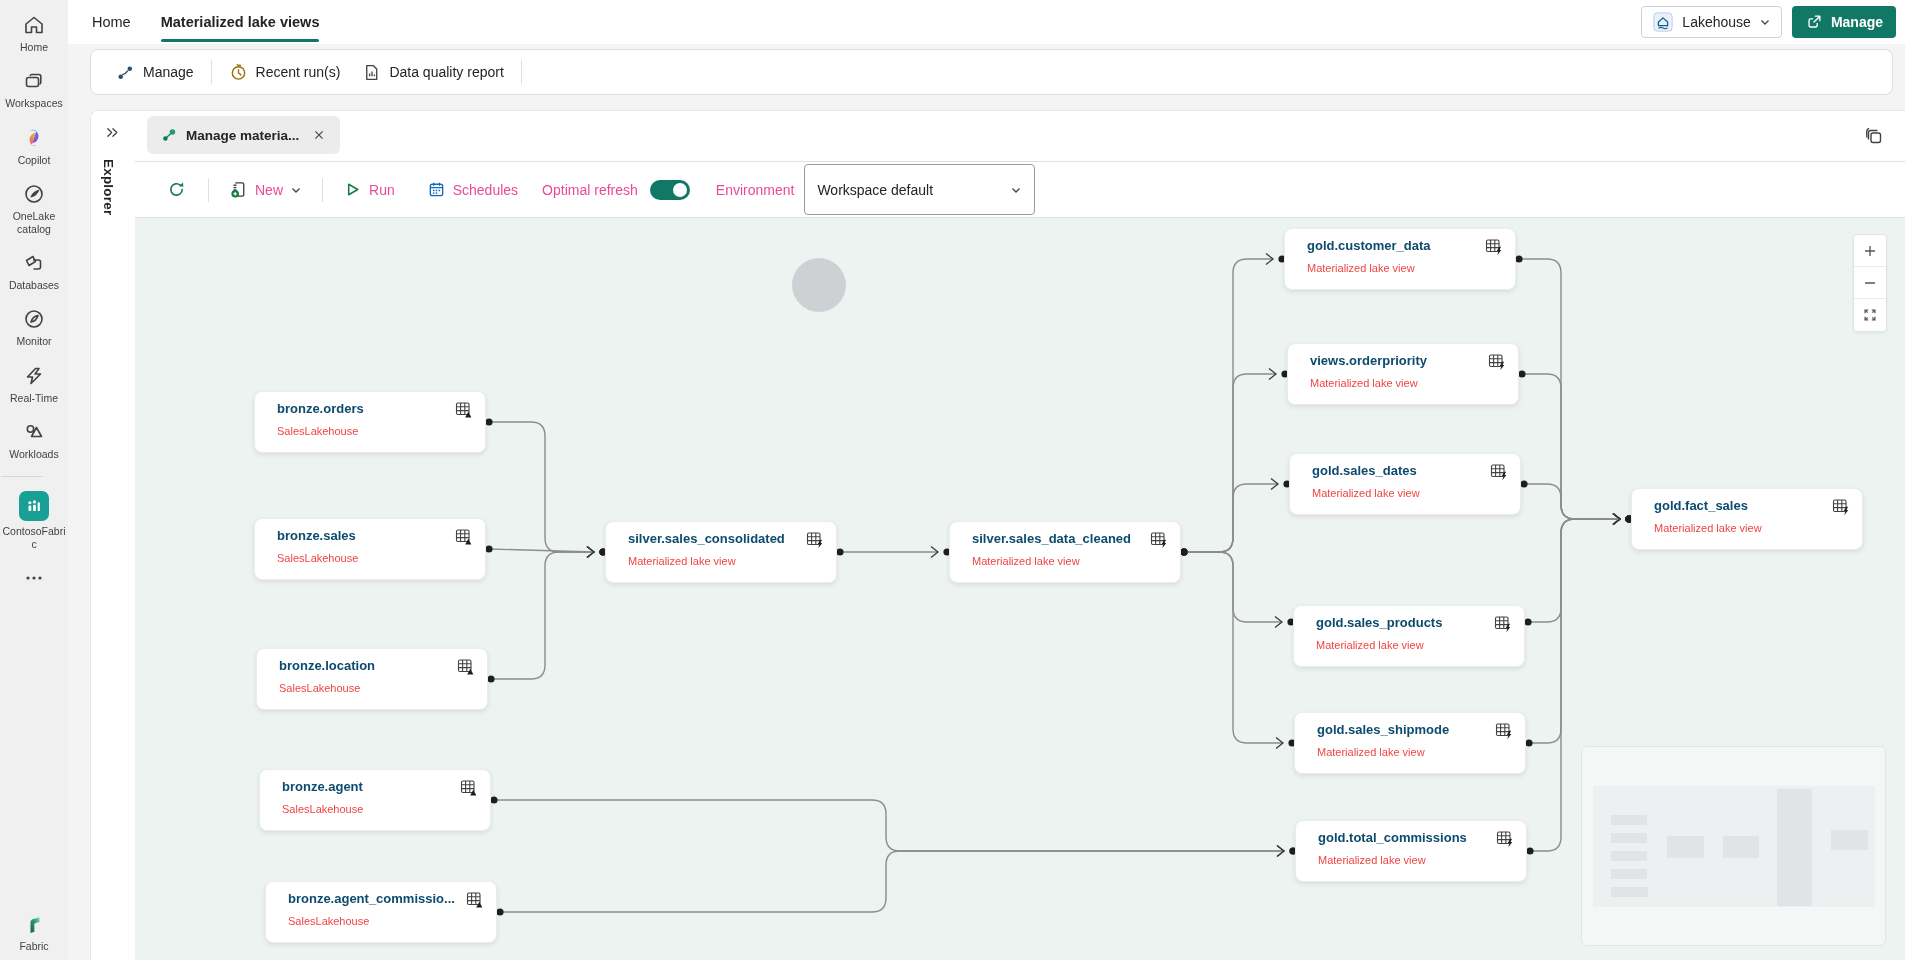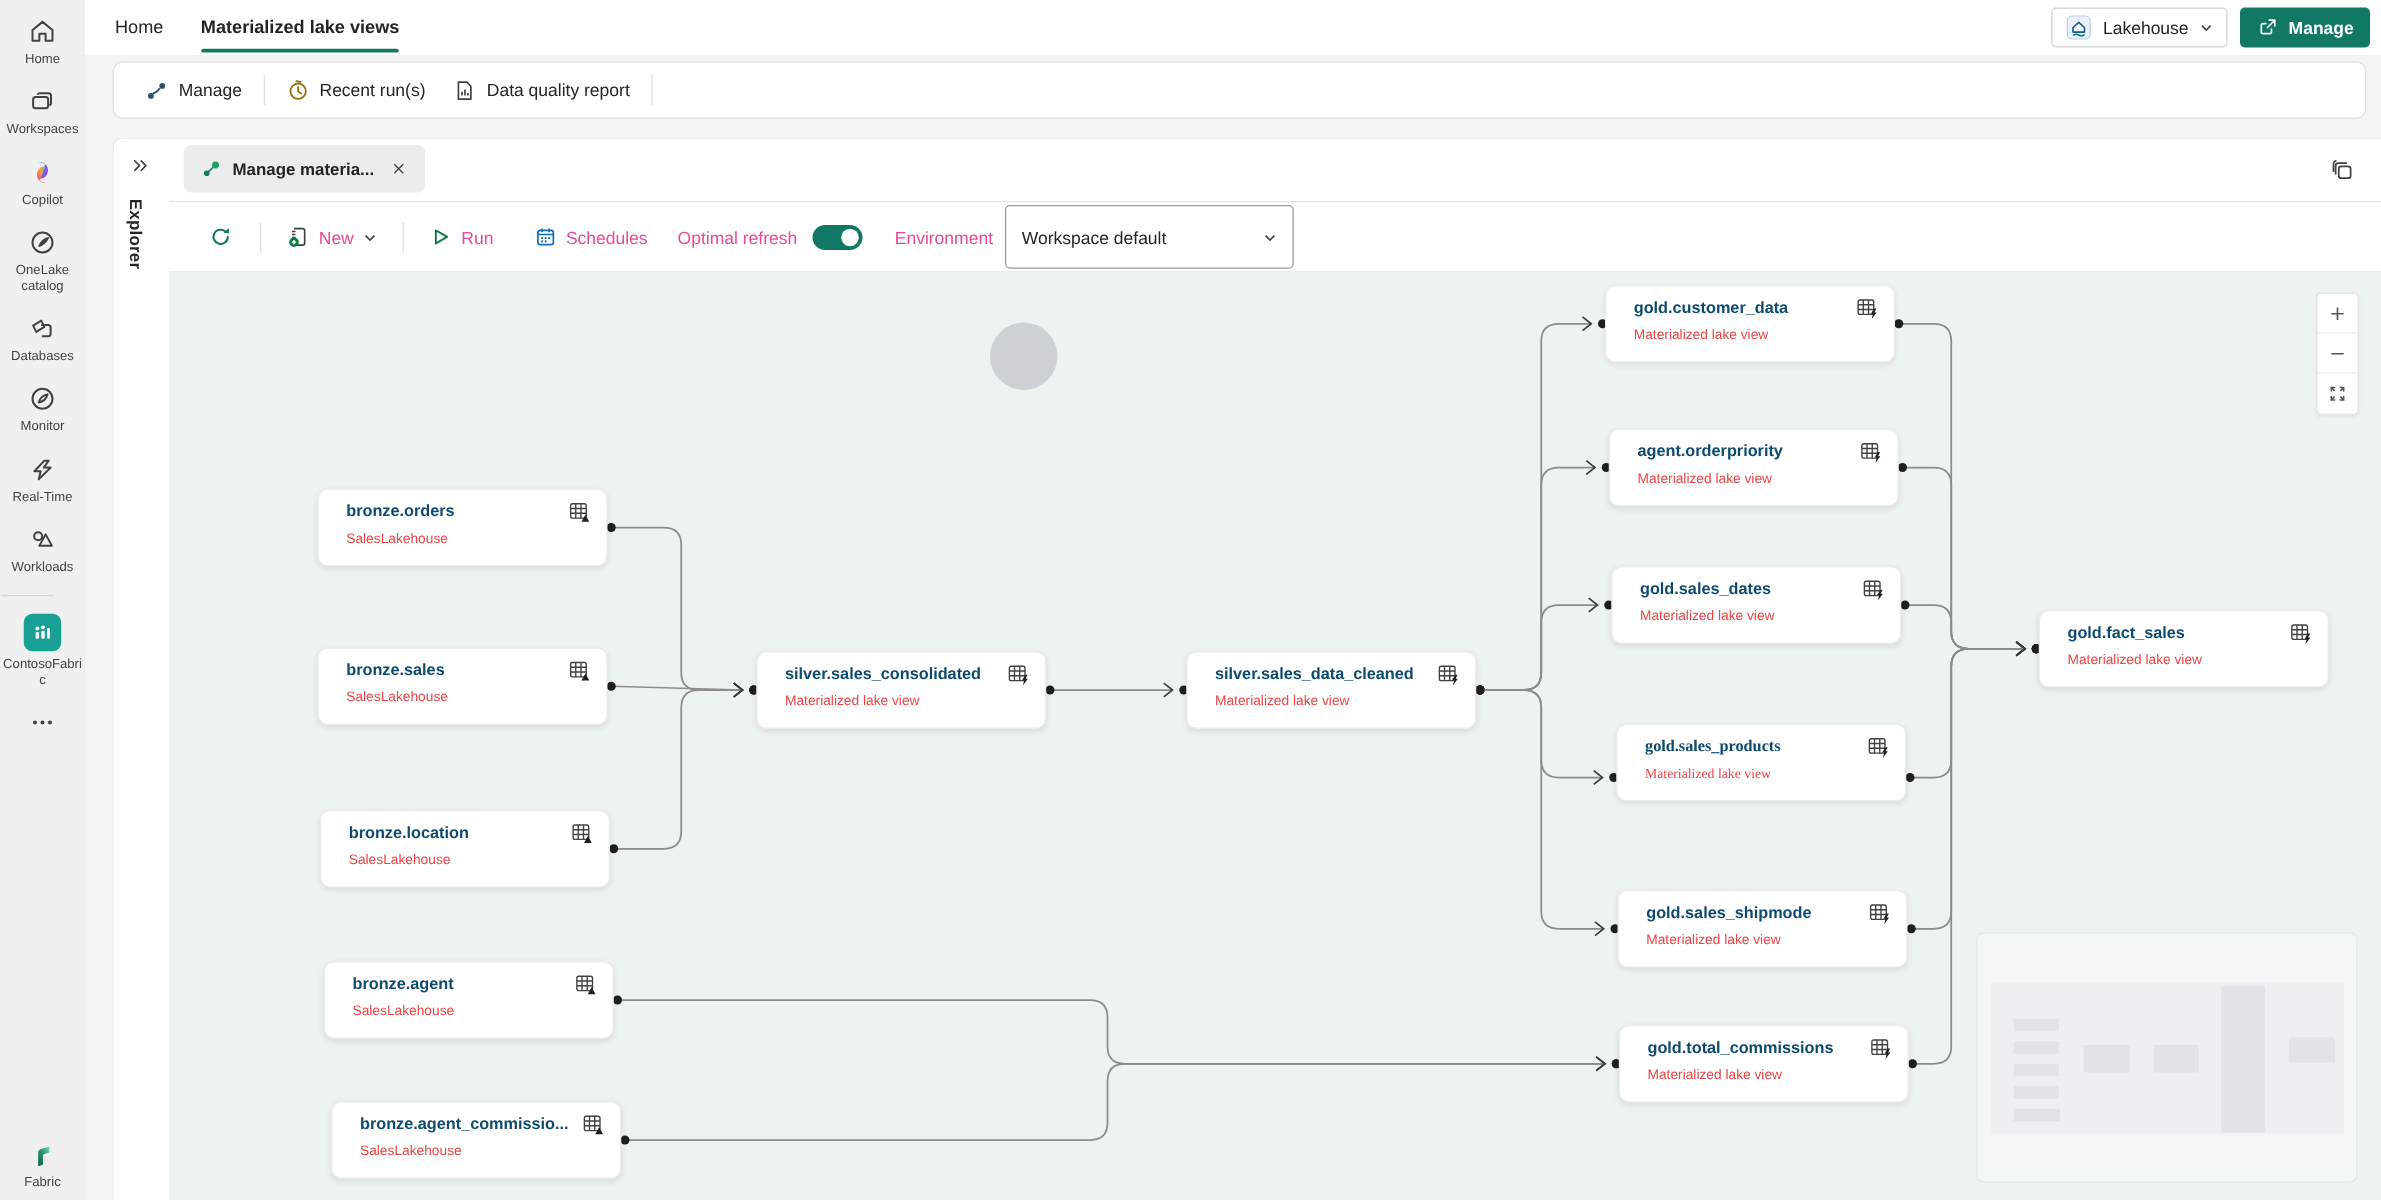--- a/index.html
+++ b/index.html
@@ -470,21 +470,21 @@
                 <g fill="none" stroke="#424242" stroke-width="1.1">
                   <rect x="1.5" y="2" width="12.5" height="11.5" rx="1.5"></rect>
                   <path d="M1.5 5.8 H14 M1.5 9.6 H14 M5.6 2 V13.5 M9.8 2 V13.5"></path>
                 </g>
                 <path d="M14.4 8.8 L11.7 13 h1.7 L12.3 17.3 l4-5.3 h-1.9 l1.7-3.2 Z" fill="#1f1f1f"></path>
               </svg>
             </span>
   </div>
 
   <div class="node" style="left: 1152px; top: 125px;">
-    <div class="node-title">agent.orderpriority</div>
+    <div class="node-title">views.orderpriority</div>
     <div class="node-subtitle">Materialized lake view</div>
     <span class="node-ic">
               <svg viewBox="0 0 18 18">
                 <g fill="none" stroke="#424242" stroke-width="1.1">
                   <rect x="1.5" y="2" width="12.5" height="11.5" rx="1.5"></rect>
                   <path d="M1.5 5.8 H14 M1.5 9.6 H14 M5.6 2 V13.5 M9.8 2 V13.5"></path>
                 </g>
                 <path d="M14.4 8.8 L11.7 13 h1.7 L12.3 17.3 l4-5.3 h-1.9 l1.7-3.2 Z" fill="#1f1f1f"></path>
               </svg>
             </span>
@@ -497,21 +497,21 @@
               <svg viewBox="0 0 18 18">
                 <g fill="none" stroke="#424242" stroke-width="1.1">
                   <rect x="1.5" y="2" width="12.5" height="11.5" rx="1.5"></rect>
                   <path d="M1.5 5.8 H14 M1.5 9.6 H14 M5.6 2 V13.5 M9.8 2 V13.5"></path>
                 </g>
                 <path d="M14.4 8.8 L11.7 13 h1.7 L12.3 17.3 l4-5.3 h-1.9 l1.7-3.2 Z" fill="#1f1f1f"></path>
               </svg>
             </span>
   </div>
 
-  <div class="node" style="left: 1158px; top: 361px; font-family: Liberation Serif, serif;">
+  <div class="node" style="left: 1158px; top: 387px;">
     <div class="node-title">gold.sales_products</div>
     <div class="node-subtitle">Materialized lake view</div>
     <span class="node-ic">
               <svg viewBox="0 0 18 18">
                 <g fill="none" stroke="#424242" stroke-width="1.1">
                   <rect x="1.5" y="2" width="12.5" height="11.5" rx="1.5"></rect>
                   <path d="M1.5 5.8 H14 M1.5 9.6 H14 M5.6 2 V13.5 M9.8 2 V13.5"></path>
                 </g>
                 <path d="M14.4 8.8 L11.7 13 h1.7 L12.3 17.3 l4-5.3 h-1.9 l1.7-3.2 Z" fill="#1f1f1f"></path>
               </svg>

